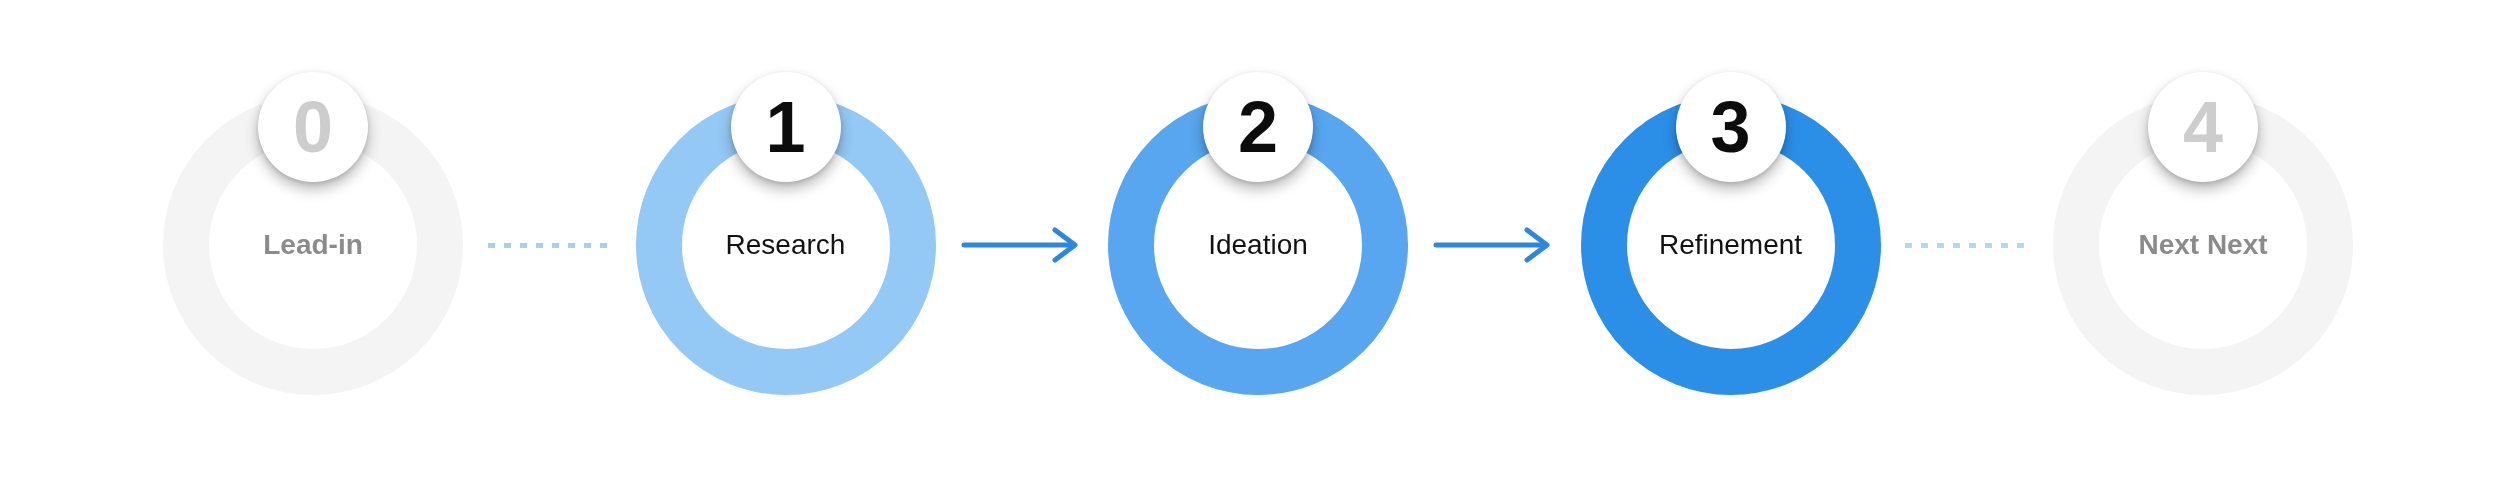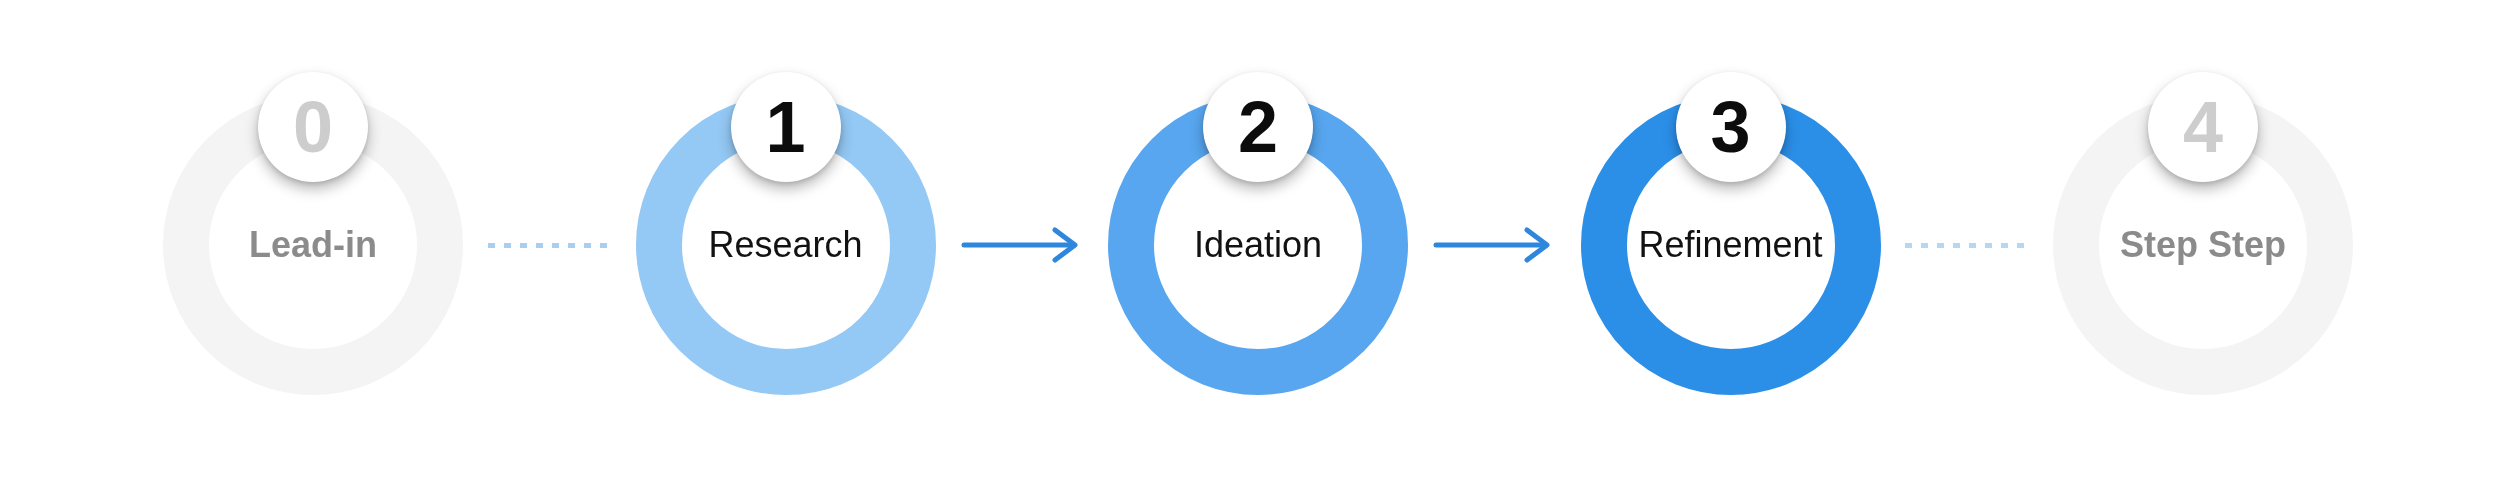--- a/index.html
+++ b/index.html
@@ -59,21 +59,21 @@
     font-weight: 700;
     line-height: 1;
     color: var(--num, #000000);
   }
   .label {
     position: absolute;
     inset: 0;
     display: flex;
     align-items: center;
     justify-content: center;
-    font-size: 36px;
+    font-size: 28px;
     font-weight: 400;
     color: var(--label-color, #111111);
     z-index: 1;
     text-align: center;
   }
   .step.inactive .label {
     font-weight: 700;
   }
   
   .connector {
@@ -165,17 +165,17 @@
     <div class="connector dashed" style="--conn: #B5D7F3;">
       <div class="dash"></div>
 
     </div>
 
     <div class="step inactive" style="--ring: #F4F4F5; --num: #CDCDCE; --label-color: #8B8B8B;">
       <div class="ring"></div>
       <div class="badge">
         <span class="num">4</span>
       </div>
-      <div class="label">Step Step</div>
+      <div class="label">Next Next</div>
     </div>
 
   </div>
 </div>
 
 </body></html>

